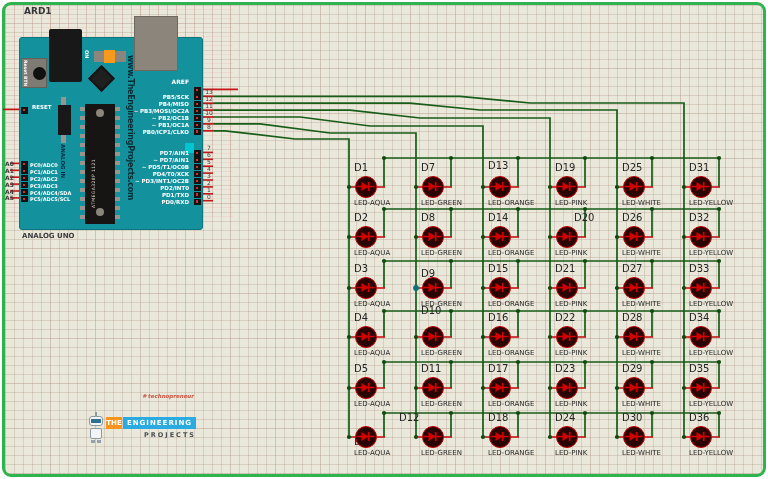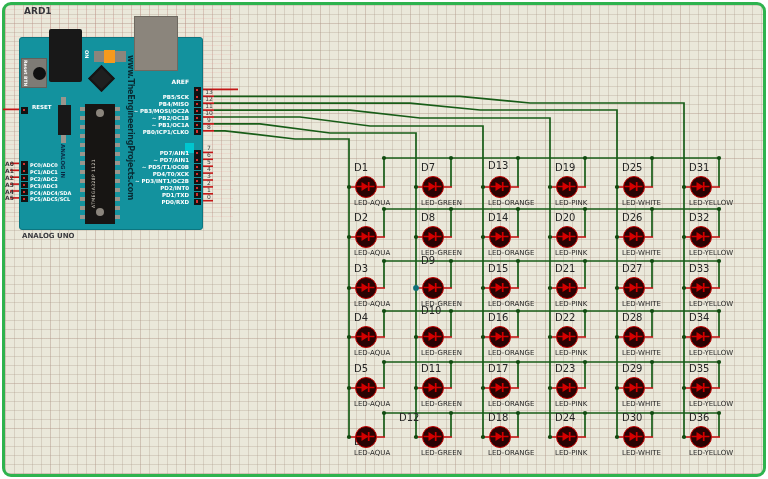--- a/index.html
+++ b/index.html
@@ -457,21 +457,21 @@
       </svg></div>
       <div class="led-type" style="left:421px;top:199px">LED-GREEN</div>
       <div class="led-ref" style="left:421px;top:212px">D8</div>
       <div class="led-body" style="left:422px;top:226px">
       <svg width="19" height="19" viewBox="0 0 19 19">
         <line x1="0.5" y1="9.5" x2="18.5" y2="9.5" stroke="#d40000" stroke-width="1.5"></line>
         <polygon points="5.5,5 5.5,14 12.5,9.5" fill="#d40000"></polygon>
         <line x1="12.7" y1="5" x2="12.7" y2="14" stroke="#d40000" stroke-width="1.7"></line>
       </svg></div>
       <div class="led-type" style="left:421px;top:249px">LED-GREEN</div>
-      <div class="led-ref" style="left:421px;top:255px">D9</div>
+      <div class="led-ref" style="left:421px;top:268px">D9</div>
       <div class="led-body" style="left:422px;top:277px">
       <svg width="19" height="19" viewBox="0 0 19 19">
         <line x1="0.5" y1="9.5" x2="18.5" y2="9.5" stroke="#d40000" stroke-width="1.5"></line>
         <polygon points="5.5,5 5.5,14 12.5,9.5" fill="#d40000"></polygon>
         <line x1="12.7" y1="5" x2="12.7" y2="14" stroke="#d40000" stroke-width="1.7"></line>
       </svg></div>
       <div class="led-type" style="left:421px;top:300px">LED-GREEN</div>
       <div class="led-ref" style="left:421px;top:305px">D10</div>
       <div class="led-body" style="left:422px;top:326px">
       <svg width="19" height="19" viewBox="0 0 19 19">
@@ -545,21 +545,21 @@
       </svg></div>
       <div class="led-type" style="left:488px;top:449px">LED-ORANGE</div>
       <div class="led-ref" style="left:555px;top:162px">D19</div>
       <div class="led-body" style="left:556px;top:176px">
       <svg width="19" height="19" viewBox="0 0 19 19">
         <line x1="0.5" y1="9.5" x2="18.5" y2="9.5" stroke="#d40000" stroke-width="1.5"></line>
         <polygon points="5.5,5 5.5,14 12.5,9.5" fill="#d40000"></polygon>
         <line x1="12.7" y1="5" x2="12.7" y2="14" stroke="#d40000" stroke-width="1.7"></line>
       </svg></div>
       <div class="led-type" style="left:555px;top:199px">LED-PINK</div>
-      <div class="led-ref" style="left:555px;top:212px">D20</div>
+      <div class="led-ref" style="left:574px;top:212px">D20</div>
       <div class="led-body" style="left:556px;top:226px">
       <svg width="19" height="19" viewBox="0 0 19 19">
         <line x1="0.5" y1="9.5" x2="18.5" y2="9.5" stroke="#d40000" stroke-width="1.5"></line>
         <polygon points="5.5,5 5.5,14 12.5,9.5" fill="#d40000"></polygon>
         <line x1="12.7" y1="5" x2="12.7" y2="14" stroke="#d40000" stroke-width="1.7"></line>
       </svg></div>
       <div class="led-type" style="left:555px;top:249px">LED-PINK</div>
       <div class="led-ref" style="left:555px;top:263px">D21</div>
       <div class="led-body" style="left:556px;top:277px">
       <svg width="19" height="19" viewBox="0 0 19 19">
@@ -683,20 +683,34 @@
       <div class="led-ref" style="left:689px;top:412px">D36</div>
       <div class="led-body" style="left:690px;top:426px">
       <svg width="19" height="19" viewBox="0 0 19 19">
         <line x1="0.5" y1="9.5" x2="18.5" y2="9.5" stroke="#d40000" stroke-width="1.5"></line>
         <polygon points="5.5,5 5.5,14 12.5,9.5" fill="#d40000"></polygon>
         <line x1="12.7" y1="5" x2="12.7" y2="14" stroke="#d40000" stroke-width="1.7"></line>
       </svg></div>
       <div class="led-type" style="left:689px;top:449px">LED-YELLOW</div>
     </div>
 
+  <div id="logo">
+    <div id="robot">
+      <div class="antenna"></div>
+        <div class="head"></div>
+        <div class="visor"></div>
+      <div class="body"></div>
+        <div class="foot1"></div>
+        <div class="foot2"></div>
+    </div>
+    <div id="logo-hashtag"># technopreneur</div>
+    <div id="logo-the">THE</div>
+    <div id="logo-eng">ENGINEERING</div>
+    <div id="logo-projects">PROJECTS</div>
+  </div>
 <div class="numpin" style="left:203.5px;top:88.3px">13</div>
     <div class="numpin" style="left:203.5px;top:95.2px">12</div>
     <div class="numpin" style="left:203.5px;top:102.1px">11</div>
     <div class="numpin" style="left:203.5px;top:109px">10</div>
     <div class="numpin" style="left:203.5px;top:115.9px">9</div>
     <div class="numpin" style="left:203.5px;top:122.80000000000001px">8</div>
     <div class="numpin" style="left:203.5px;top:144.4px">7</div>
     <div class="numpin" style="left:203.5px;top:151.3px">6</div>
     <div class="numpin" style="left:203.5px;top:158.2px">5</div>
     <div class="numpin" style="left:203.5px;top:165.1px">4</div>

